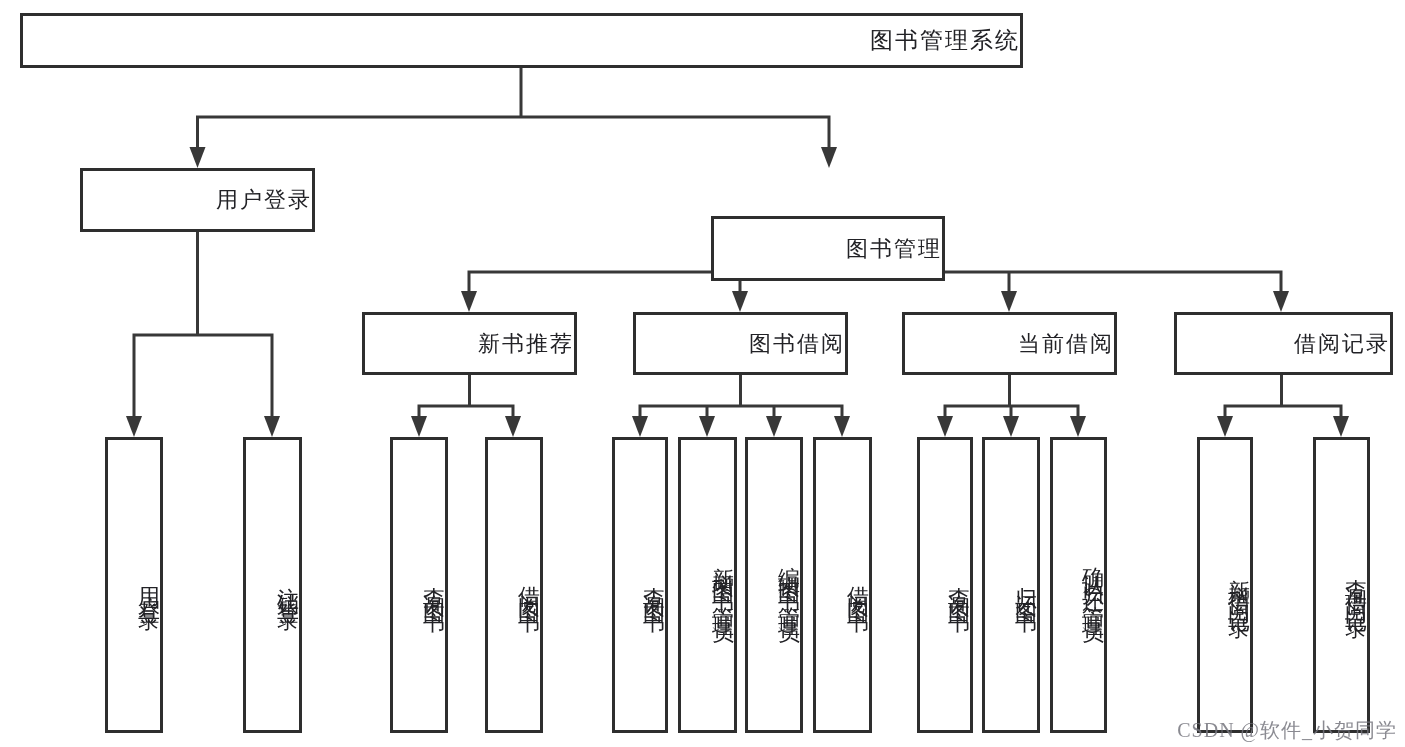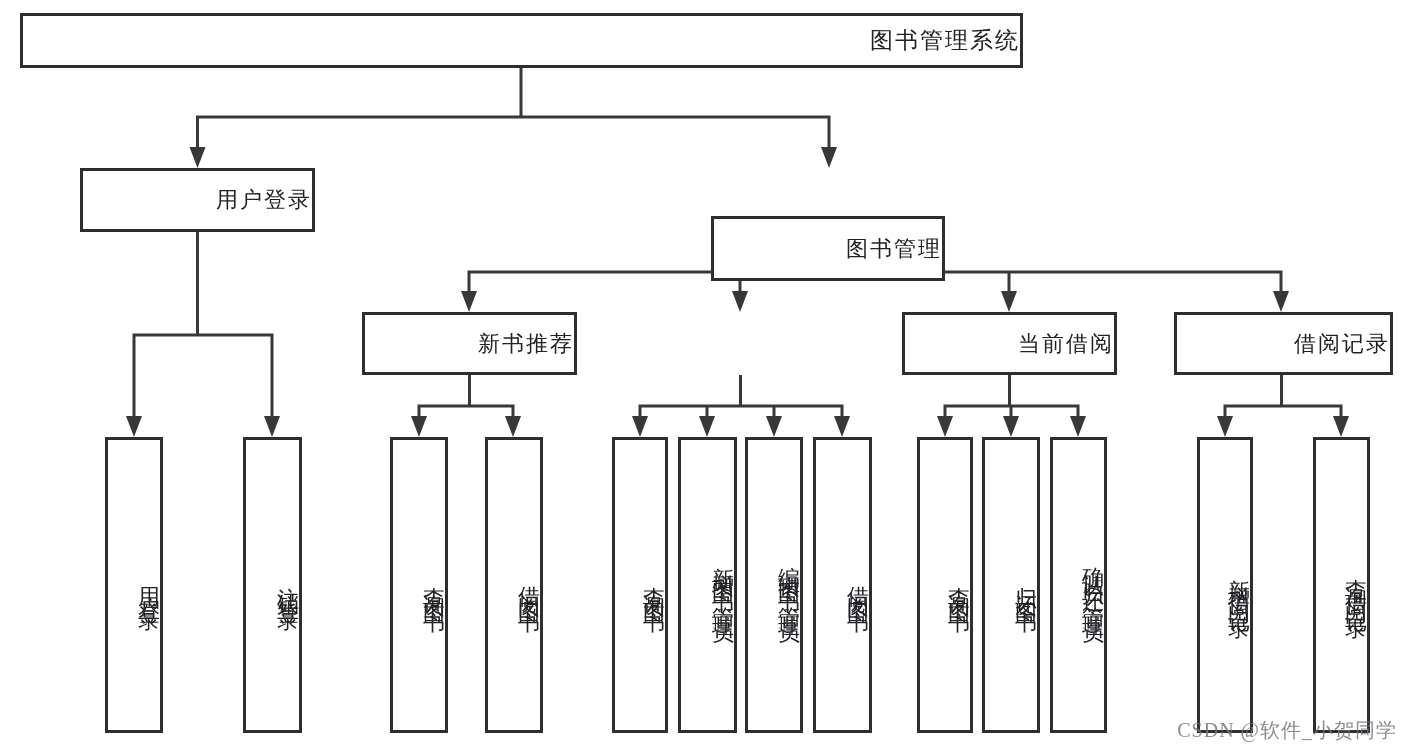--- a/index.html
+++ b/index.html
@@ -93,20 +93,23 @@
   <div class="box" style="left:80px;top:168px;width:235px;height:64px;">
     <span class="hlabel">用户登录</span>
   </div>
   <div class="box" style="left:711px;top:168px;width:234px;height:65px;margin-top:48px;">
     <span class="hlabel">图书管理</span>
   </div>
 
   <div class="box" style="left:362px;top:312px;width:215px;height:63px;">
     <span class="hlabel">新书推荐</span>
   </div>
+  <div class="box" style="left:633px;top:312px;width:215px;height:63px;">
+    <span class="hlabel">图书借阅</span>
+  </div>
   <div class="box" style="left:902px;top:312px;width:215px;height:63px;padding-left:16px;">
     <span class="hlabel">当前借阅</span>
   </div>
   <div class="box" style="left:1174px;top:312px;width:219px;height:63px;">
     <span class="hlabel">借阅记录</span>
   </div>
 
   <div class="box vbox" style="left:105px;width:58px;">
     <span class="vlabel">用户登录</span>
   </div>

